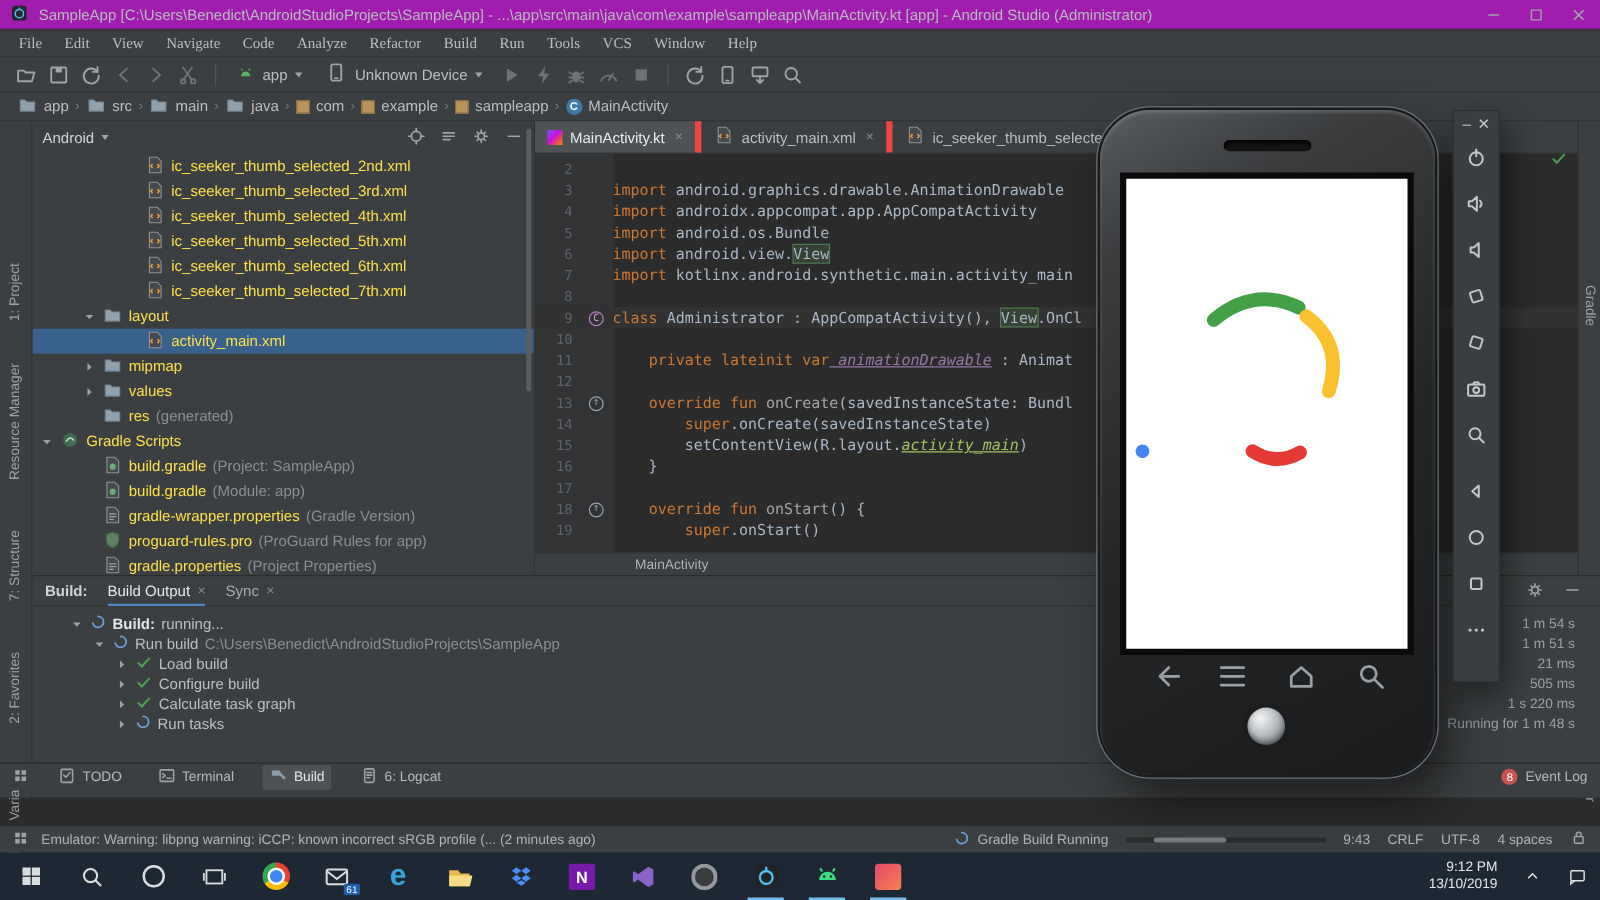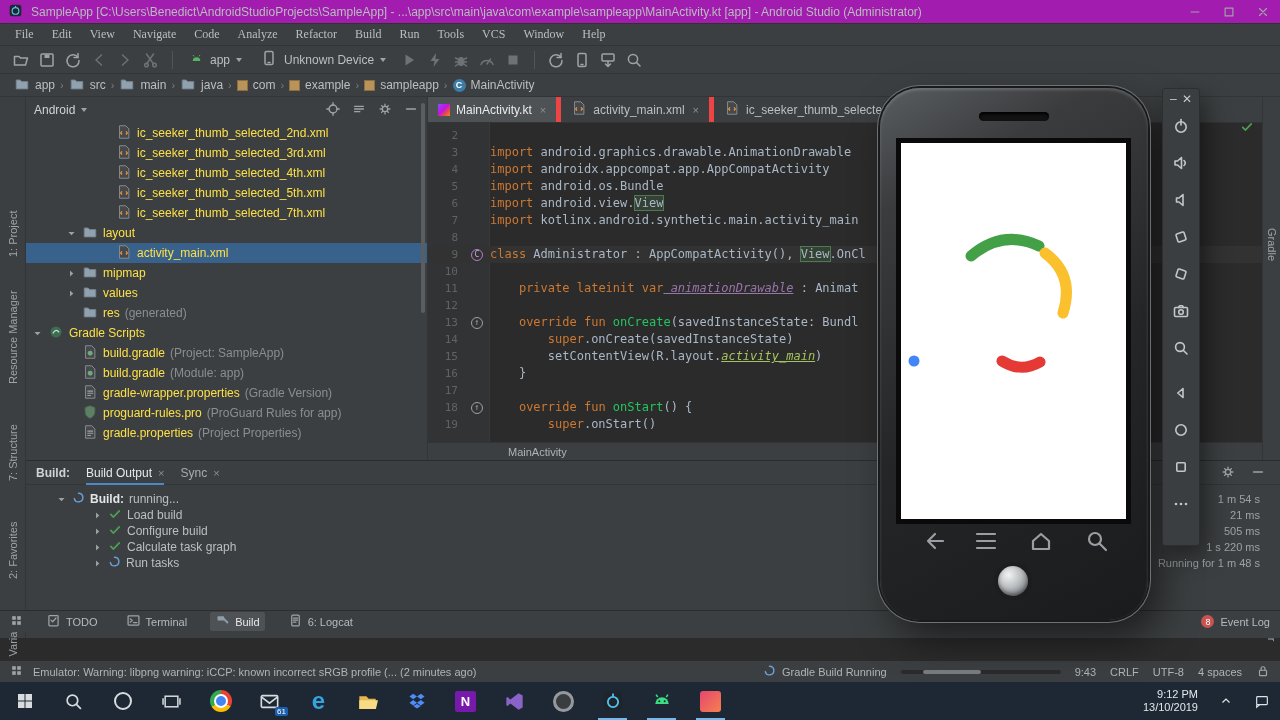--- a/index.html
+++ b/index.html
@@ -51,21 +51,21 @@
   .tab .x{color:#8a8e92;margin-left:2px;font-size:11px;}
   .code-area{position:absolute;left:0;right:0;top:26px;bottom:18px;overflow:hidden;
              font-family:"DejaVu Sans Mono",monospace;font-size:12px;line-height:17px;}
   .gutter-bg{position:absolute;left:0;top:0;bottom:0;width:62px;background:#313335;border-right:1px solid #37393b;}
   .code-row{position:relative;display:flex;height:17px;align-items:center;}
   .code-row.cur{background:#323232;}
   .ln{width:36px;text-align:right;color:#606366;flex:none;padding-right:6px;font-size:11px;}
   .gut{width:26px;flex:none;display:flex;align-items:center;justify-content:center;}
   .ctext{white-space:pre;color:#a9b7c6;}
   .ctext .k{color:#cc7832;}
-  .ctext .f{color:#22c55e;}
+  .ctext .f{color:#a3a3a3;}
   .ctext .p{color:#9876aa;font-style:italic;text-decoration:underline;}
   .ctext .s{color:#a5c261;font-style:italic;text-decoration:underline;}
   .ctext .h{background:#344134;outline:1px solid #4c7a52;}
   .editor-crumb{position:absolute;left:0;right:0;bottom:0;height:18px;background:#3c3f41;border-top:1px solid #323537;
                 display:flex;align-items:center;padding-left:80px;font-size:11px;color:#aeb3b6;}
   .ovr-ico{width:12px;height:12px;border:1px solid #9da1a5;border-radius:50%;color:#9da1a5;font-size:9px;
            display:flex;align-items:center;justify-content:center;}
   .clsm-ico{width:12px;height:12px;border:1px solid #b07cc6;border-radius:50%;color:#cfa5e0;font-size:8px;
            display:flex;align-items:center;justify-content:center;}
   .inspect-ok{position:absolute;left:1240px;top:120px;z-index:5;}
@@ -409,20 +409,28 @@
               <path d="M6.8 8.2 L5.2 10 L6.8 11.8 M11.2 8.2 L12.8 10 L11.2 11.8" stroke="#e8943c" stroke-width="1.4" fill="none"></path>
             </svg></span>
           <span class="lbl">ic_seeker_thumb_selected_5th.xml</span>
         </div>
         <div class="tree-row" style="padding-left: 74px;">
           <span class="tree-arrow"></span>
           <span><svg width="16" height="16" viewBox="0 0 18 18">
               <path d="M4 2 H11 L14.5 5.5 V16 H4 Z" fill="#46494b" stroke="#8f9398" stroke-width="1"></path>
               <path d="M6.8 8.2 L5.2 10 L6.8 11.8 M11.2 8.2 L12.8 10 L11.2 11.8" stroke="#e8943c" stroke-width="1.4" fill="none"></path>
             </svg></span>
+          <span class="lbl">ic_seeker_thumb_selected_6th.xml</span>
+        </div>
+        <div class="tree-row" style="padding-left: 74px;">
+          <span class="tree-arrow"></span>
+          <span><svg width="16" height="16" viewBox="0 0 18 18">
+              <path d="M4 2 H11 L14.5 5.5 V16 H4 Z" fill="#46494b" stroke="#8f9398" stroke-width="1"></path>
+              <path d="M6.8 8.2 L5.2 10 L6.8 11.8 M11.2 8.2 L12.8 10 L11.2 11.8" stroke="#e8943c" stroke-width="1.4" fill="none"></path>
+            </svg></span>
           <span class="lbl">ic_seeker_thumb_selected_7th.xml</span>
         </div>
         <div class="tree-row" style="padding-left: 40px;">
           <span class="tree-arrow">
             <svg width="11" height="11" viewBox="0 0 18 18">
               <path d="M4 6.5 L9 12 L14 6.5 Z" fill="#9da1a5"></path>
             </svg>
           </span>
           <span><svg width="16" height="16" viewBox="0 0 18 18">
               <path d="M2.5 4.5 H7 L8.6 6.3 H15.5 V14.5 H2.5 Z" fill="#90a1b0" stroke="#76828d" stroke-width="1"></path>
@@ -681,20 +689,33 @@
             <svg width="11" height="11" viewBox="0 0 18 18">
               <path d="M4 6.5 L9 12 L14 6.5 Z" fill="#9da1a5"></path>
             </svg>
           </span>
           <span><svg width="13" height="13" viewBox="0 0 18 18">
               <path d="M9 3 A6 6 0 1 1 3.2 10.5" stroke="#6a9fd8" stroke-width="2" fill="none" stroke-linecap="round"></path>
             </svg></span>
           <span class="bold">Build:</span>
           <span> running...</span>
           <span class="b-time">1 m 54 s</span>
+        </div>
+        <div class="b-row" style="padding-left: 48px;">
+          <span class="tree-arrow">
+            <svg width="11" height="11" viewBox="0 0 18 18">
+              <path d="M4 6.5 L9 12 L14 6.5 Z" fill="#9da1a5"></path>
+            </svg>
+          </span>
+          <span><svg width="13" height="13" viewBox="0 0 18 18">
+              <path d="M9 3 A6 6 0 1 1 3.2 10.5" stroke="#6a9fd8" stroke-width="2" fill="none" stroke-linecap="round"></path>
+            </svg></span>
+          <span>Run build </span>
+          <span class="path">C:\Users\Benedict\AndroidStudioProjects\SampleApp</span>
+          <span class="b-time">1 m 51 s</span>
         </div>
         <div class="b-row" style="padding-left: 66px;">
           <span class="tree-arrow">
             <svg width="11" height="11" viewBox="0 0 18 18">
               <path d="M6.5 4 L12 9 L6.5 14 Z" fill="#9da1a5"></path>
             </svg>
           </span>
           <span><svg width="14" height="14" viewBox="0 0 18 18">
               <path d="M3.5 9.5 L7 13 L14.5 5" stroke="#4f9f53" stroke-width="2.2" fill="none" stroke-linecap="round"></path>
             </svg></span>

